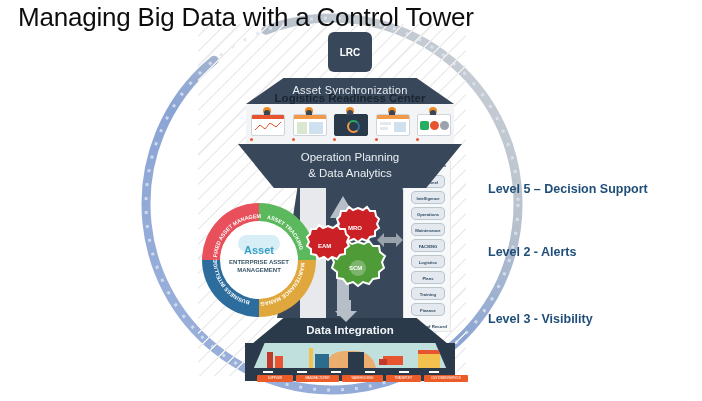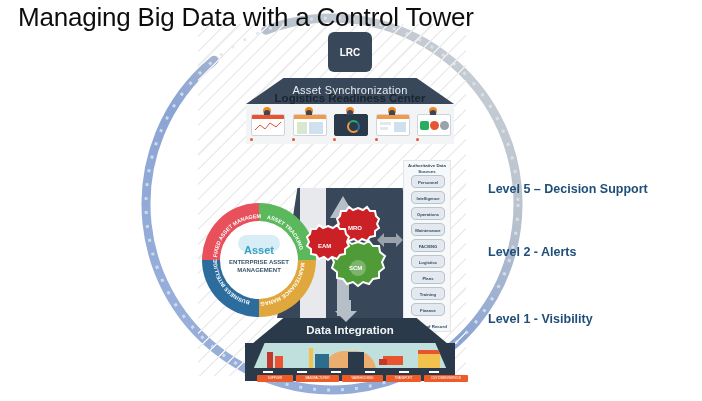--- a/index.html
+++ b/index.html
@@ -130,21 +130,21 @@
     <circle cx="280" cy="196" r="186" fill="none" stroke="url(#bg1)" stroke-width="9" stroke-linecap="round" stroke-dasharray="1060 60" transform="rotate(-96 280 196)"></circle>
     <circle cx="280" cy="196" r="186" fill="none" stroke="#dfe5f1" stroke-width="3" stroke-dasharray="3 11" opacity=".8"></circle>
   </svg>
 
   <div class="hatch"></div>
 
   <div id="title">Managing Big Data with a Control Tower</div>
 
   <div class="level" id="lvl3">Level 5 – Decision Support</div>
   <div class="level" id="lvl2">Level 2 - Alerts</div>
-  <div class="level" id="lvl1">Level 1 - Visibility</div>
+  <div class="level" id="lvl1">Level 3 - Visibility</div>
 
   <div id="lrc-badge">LRC</div>
   <div id="lrc-label">Logistics Readiness Center</div>
 
   <div id="asset-sync">
     <span>Asset  Synchronization</span>
   </div>
 
   <div id="dash-strip">
     <div class="dash-card">
@@ -197,20 +197,26 @@
         <div style="position:absolute;left:12px;top:6px;width:9px;height:9px;background:#e8542f;border-radius:50%"></div>
         <div style="position:absolute;left:22px;top:6px;width:9px;height:9px;background:#9aa3ab;border-radius:50%"></div>
       </div>
       <div class="dash-person">
           <i></i>
         </div>
         <div class="dash-dot"></div>
     </div>
   </div>
 
+  <div id="op-band">
+    <span>
+      <b style="font-weight:normal">Operation Planning</b><br>
+      <b style="font-weight:normal">&amp; Data Analytics</b>
+    </span>
+  </div>
 
   <div id="trunk"></div>
   <div id="trunk-light"></div>
   <svg id="trunk-arrow" viewBox="0 0 26 120">
     <polygon points="13,0 26,22 19,22 19,120 7,120 7,22 0,22" fill="#b6bfc8"></polygon>
   </svg>
 
   <svg id="donut" viewBox="0 0 126 126">
     <g transform="translate(63,63)">
       <path d="M0,-57 A57,57 0 0,1 57,0 L30,0 A30,30 0 0,0 0,-30 Z" fill="#5cb85c"></path>

